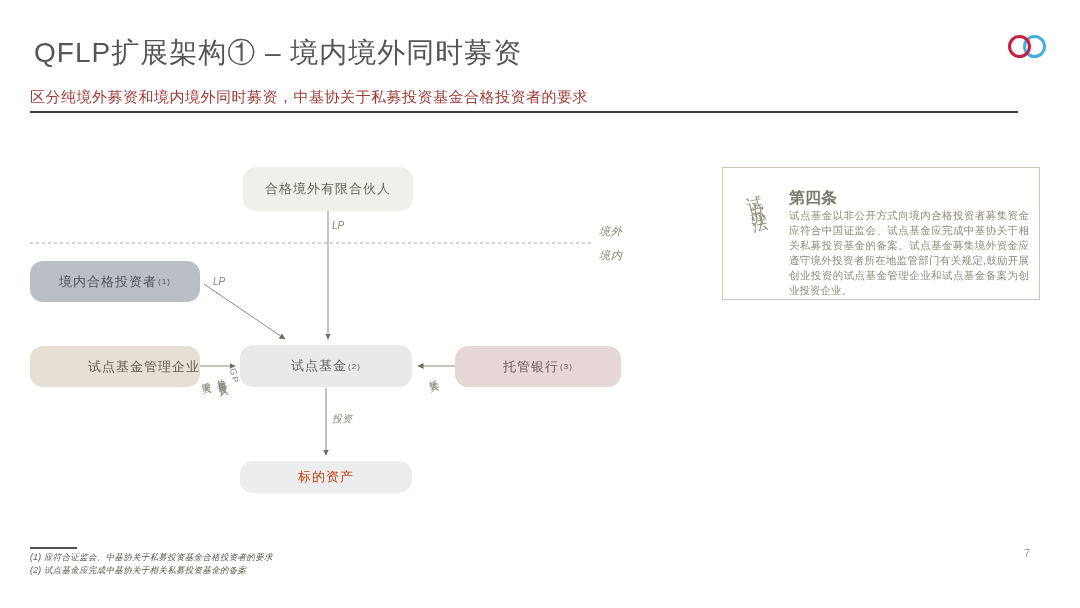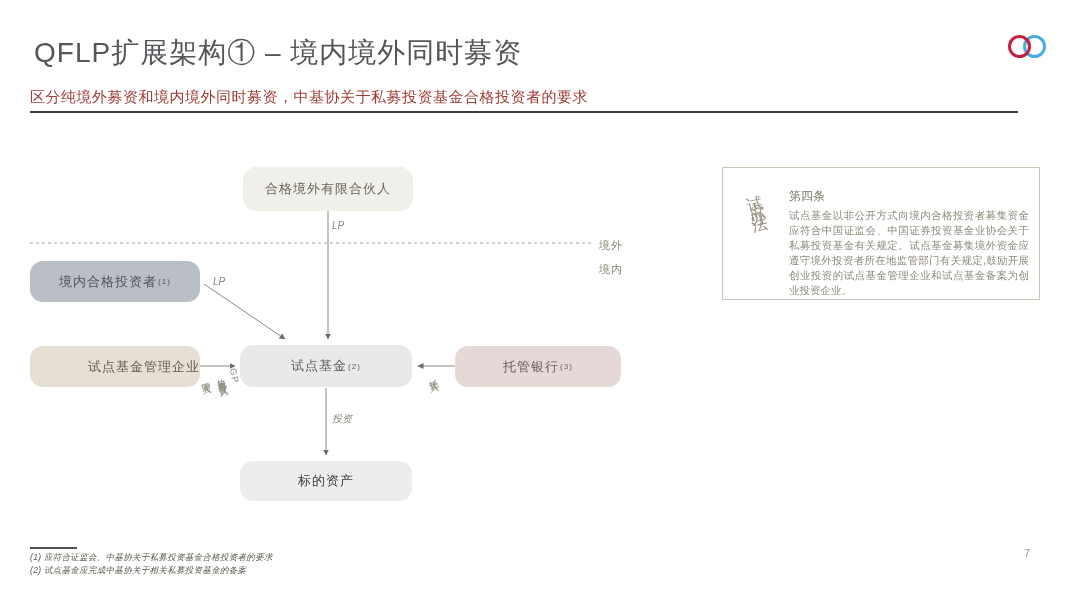--- a/index.html
+++ b/index.html
@@ -16,39 +16,39 @@
   .ring.blue{border:3.5px solid #45aede;margin-left:-8px;}
   
   .box{position:absolute;display:flex;align-items:center;justify-content:center;
        font-size:13px;letter-spacing:1px;border-radius:13px;}
   .box sup{font-size:8px;margin-left:1px;}
   .box-offshore{left:243px;top:167px;width:170px;height:44px;background:#f1efe9;color:#66655c;}
   .box-domestic{left:30px;top:261px;width:170px;height:41px;background:#b9bfc5;color:#4f545a;}
   .box-manager{left:30px;top:346px;width:170px;height:41px;background:#e6dfd3;color:#635d50;justify-content:flex-end;}
   .box-fund{left:240px;top:345px;width:172px;height:42px;background:#e9e9ea;color:#5f5f5f;}
   .box-custodian{left:455px;top:346px;width:166px;height:41px;background:#e5d8d7;color:#6a5e5d;}
-  .box-target{left:240px;top:461px;width:172px;height:40px;background:#ecedef;color:#404040;}
+  .box-target{left:240px;top:461px;width:172px;height:32px;background:#ecedef;color:#c2410c;}
   
   .flabel{position:absolute;font-style:italic;font-size:10px;color:#8b897d;}
-  .border-label{position:absolute;font-size:11px;color:#84826f;letter-spacing:1px;margin-top:14px;}
+  .border-label{position:absolute;font-style:italic;font-size:11px;color:#84826f;letter-spacing:1px;}
   
   .vlabel{position:absolute;writing-mode:vertical-rl;text-orientation:mixed;
           font-size:9px;color:#8b897d;letter-spacing:1.5px;
           transform:rotate(-13deg);transform-origin:top center;}
   .gp-group{position:absolute;left:196px;top:372px;display:flex;flex-direction:row-reverse;
             gap:3px;transform:rotate(-13deg);transform-origin:top center;}
   .gp-group span{writing-mode:vertical-rl;text-orientation:mixed;font-size:9px;
                  color:#8b897d;letter-spacing:1.5px;}
   
   .panel{position:absolute;left:722px;top:167px;width:318px;height:133px;box-sizing:border-box;
          border:1px solid #cdc6b8;background:#ffffff;}
   .panel-vtitle{position:absolute;left:16px;top:15px;writing-mode:vertical-rl;text-orientation:mixed;
                 font-size:16px;color:#97917e;letter-spacing:7px;
                 transform:rotate(-13deg);transform-origin:top center;}
-  .panel-heading{position:absolute;left:66px;top:20px;font-size:12px;color:#7b7a6e;}
+  .panel-heading{position:absolute;left:66px;top:20px;font-size:16px;color:#7b7a6e;font-weight:bold;}
   .panel-body{position:absolute;left:66px;top:40px;width:240px;font-size:10.5px;line-height:15px;
               color:#8d8a7c;text-align:justify;}
   
   .fn-rule{position:absolute;left:30px;top:547px;width:47px;height:2px;background:#515151;}
   .footnote{position:absolute;left:30px;font-size:8.5px;font-style:italic;color:#59594f;letter-spacing:0.3px;}
   .fn1{top:552px;} .fn2{top:565px;}
   .page-number{position:absolute;left:1024px;top:547px;font-size:11px;color:#9c9c9c;}
   svg.connectors{position:absolute;left:0;top:0;pointer-events:none;}
 </style>
 </head>
@@ -114,21 +114,21 @@
   <div class="gp-group">
     <span>GP</span>
     <span>执行事务合伙人</span>
     <span>管理人</span>
   </div>
   <span class="vlabel" style="left:424px;top:373px;">托管人</span>
 
   <div class="panel">
     <span class="panel-vtitle">试点办法</span>
     <div class="panel-heading">第四条</div>
-    <div class="panel-body">试点基金以非公开方式向境内合格投资者募集资金应符合中国证监会、中国证券投资基金业协会关于私募投资基金有关规定。试点基金募集境外资金应遵守境外投资者所在地监管部门有关规定,鼓励开展创业投资的试点基金管理企业和试点基金备案为创业投资企业。</div>
+    <div class="panel-body">试点基金以非公开方式向境内合格投资者募集资金应符合中国证监会、试点基金应完成中基协关于相关私募投资基金的备案。试点基金募集境外资金应遵守境外投资者所在地监管部门有关规定,鼓励开展创业投资的试点基金管理企业和试点基金备案为创业投资企业。</div>
   </div>
 
   <div class="fn-rule"></div>
   <div class="footnote fn1">(1) 应符合证监会、中基协关于私募投资基金合格投资者的要求</div>
   <div class="footnote fn2">(2) 试点基金应完成中基协关于相关私募投资基金的备案</div>
   <div class="page-number">7</div>
 
 </div>
 
 </body></html>

